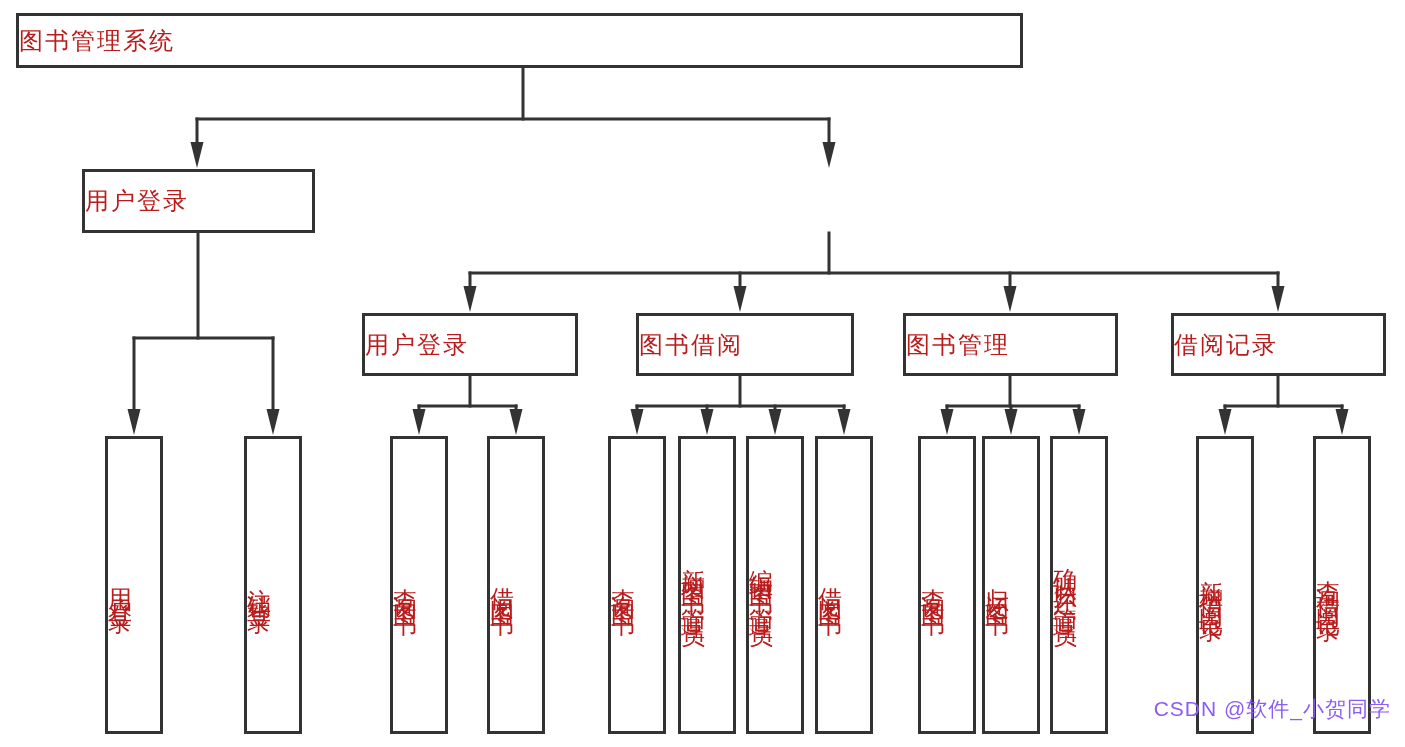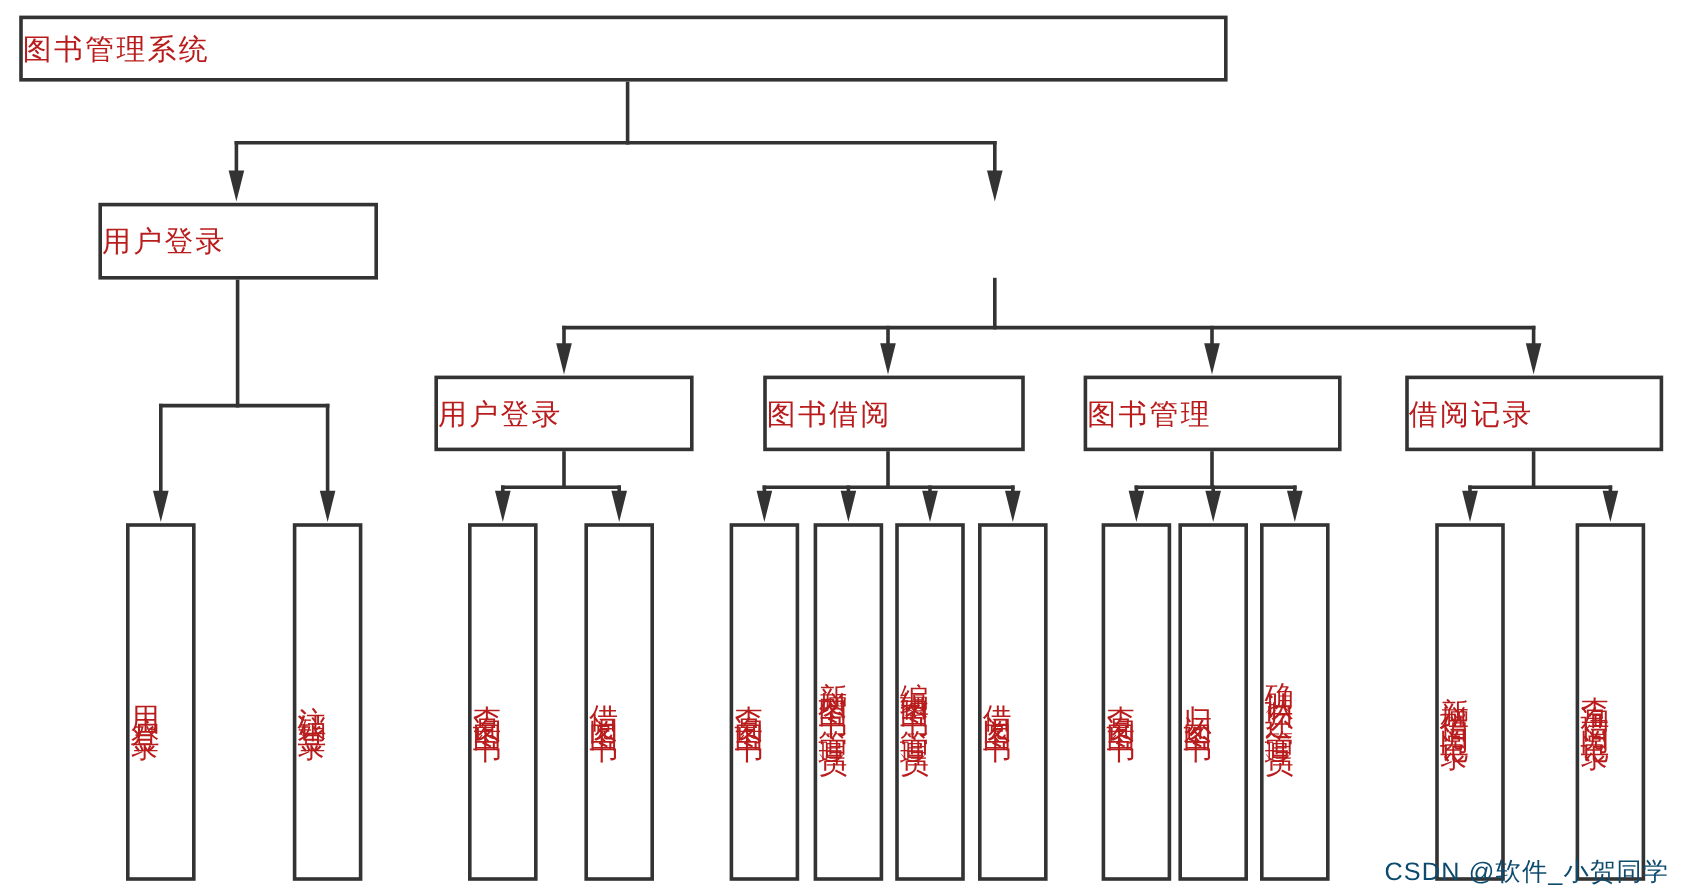--- a/index.html
+++ b/index.html
@@ -29,23 +29,23 @@
   .vbox span{
     writing-mode:vertical-rl;
     text-orientation:mixed;
     font-size:24px;
     letter-spacing:8px;
     line-height:1;
   }
   .watermark{
     position:absolute;
     right:14px;
-    bottom:7px;
+    bottom:24px;
     font-size:21px;
-    color:#0c4a6e;
+    color:#8b5cf6;
     letter-spacing:1px;
     z-index:5;
     white-space:nowrap;
   }
   .cline{stroke:#333333;stroke-width:3;stroke-linecap:square;fill:none;}
   .ahead{fill:#333333;stroke:none;}
 </style>
 </head>
 <body>
 

